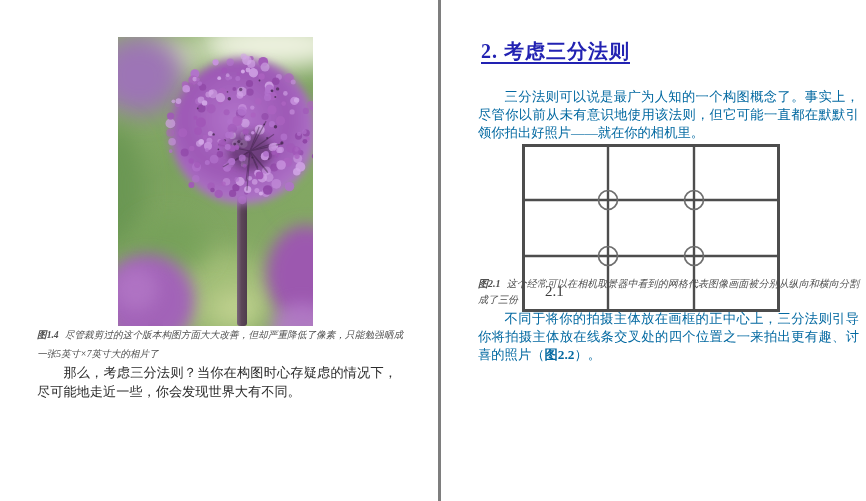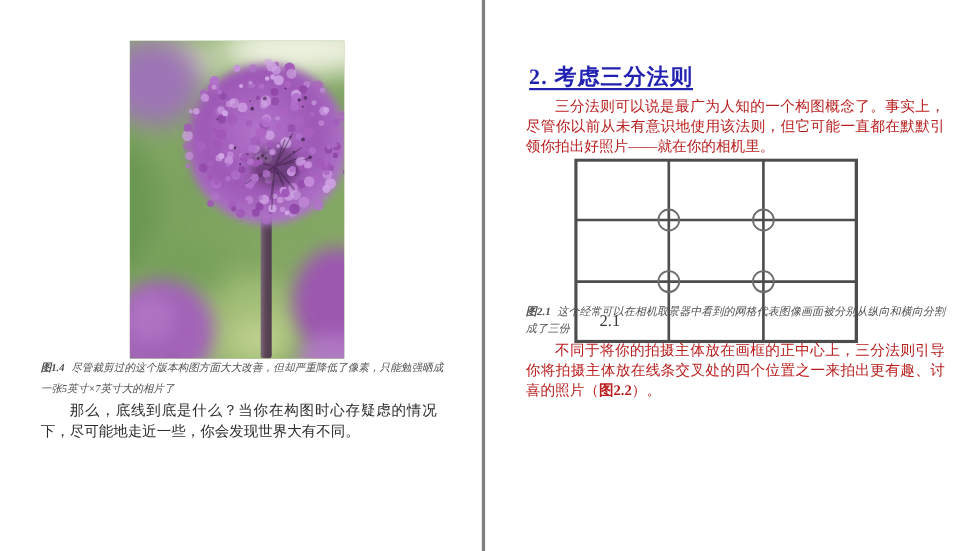--- a/index.html
+++ b/index.html
@@ -16,26 +16,26 @@
   .caption .cap-label { font-weight:bold; font-style:italic; margin-right:6px; }
   .cap-left { position:absolute; left:37px; top:326px; width:366px;
               font-size:9.6px; line-height:18.5px; text-align:justify; }
   .para { font-size:13.2px; line-height:18.5px; text-align:justify; color:#2b2b2b; }
   .para-left { position:absolute; left:37px; top:364px; width:360px; text-indent:2em; }
 
   
   .divider { position:absolute; left:438px; top:0; width:3px; height:501px; background:#7e7e7e; }
 
   
-  .heading { position:absolute; left:481px; top:56px; font-size:20px; font-weight:bold;
+  .heading { position:absolute; left:481px; top:38px; font-size:20px; font-weight:bold;
              color:#2222b2; letter-spacing:1px; text-decoration:underline;
              text-decoration-thickness:2px; text-underline-offset:4px; cursor:pointer; }
   .right-col { position:absolute; left:478px; top:88px; width:381px; }
   .right-col p.body { font-size:13.3px; line-height:18px; text-align:justify;
-                      text-indent:2em; color:#b91c1c; }
+                      text-indent:2em; color:#0369a1; }
   .fig-ref { font-weight:bold; font-style:normal; }
   .grid-fig { margin:2px 0 0 44px; width:258px; height:127px; }
   .cap-right { margin-top:5px; width:381px; font-size:10px; line-height:16px; text-align:justify; }
   .para3 { margin-top:2px; }
 </style>
 </head>
 <body>
 
 <div class="spread">
 
@@ -329,21 +329,21 @@
           <circle cx="114.5" cy="111.4" r="3.2" fill="#a157b8" opacity="0.99"></circle>
           <circle cx="141.5" cy="138.4" r="3.9" fill="#a157b8" opacity="0.98"></circle>
           <circle cx="109.6" cy="110.0" r="3.0" fill="#b272cc" opacity="0.90"></circle>
           <circle cx="127.6" cy="94.8" r="3.1" fill="#a157b8" opacity="0.94"></circle>
         </g>
     </svg>
   </div>
 
   <p class="caption cap-left"><span class="cap-label">图1.4</span><span>尽管裁剪过的这个版本构图方面大大改善，但却严重降低了像素，只能勉强晒成一张5英寸×7英寸大的相片了</span></p>
 
-  <p class="para para-left">那么，底线到底是什么？当你在构图时心存疑虑的情况下，尽可能地走近一些，你会发现世界大有不同。</p>
+  <p class="para para-left">那么，考虑三分法则？当你在构图时心存疑虑的情况下，尽可能地走近一些，你会发现世界大有不同。</p>
 
   <div class="divider"></div>
 
   <h2 class="heading">2. 考虑三分法则</h2>
 
   <div class="right-col">
     <p class="body">三分法则可以说是最广为人知的一个构图概念了。事实上，尽管你以前从未有意识地使用该法则，但它可能一直都在默默引领你拍出好照片——就在你的相机里。</p>
 
 
     <div class="grid-fig">

